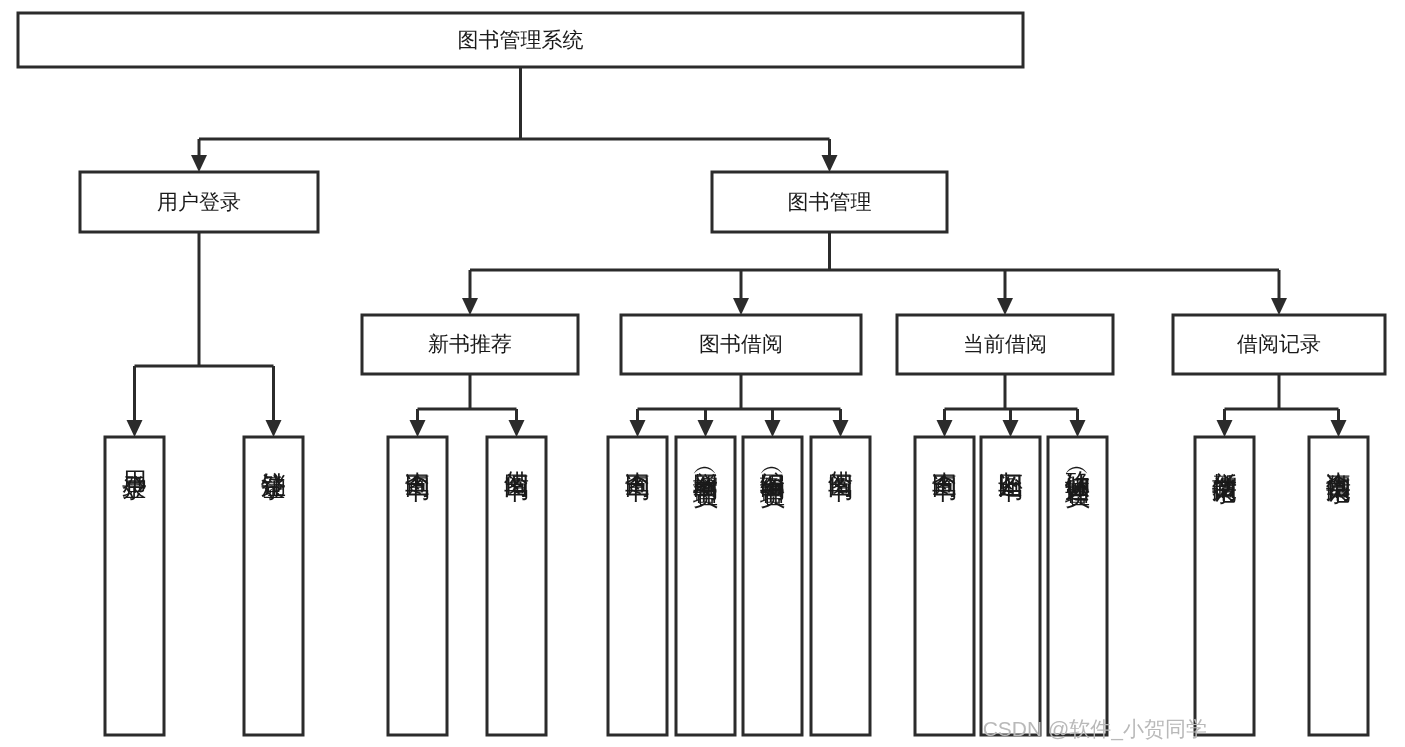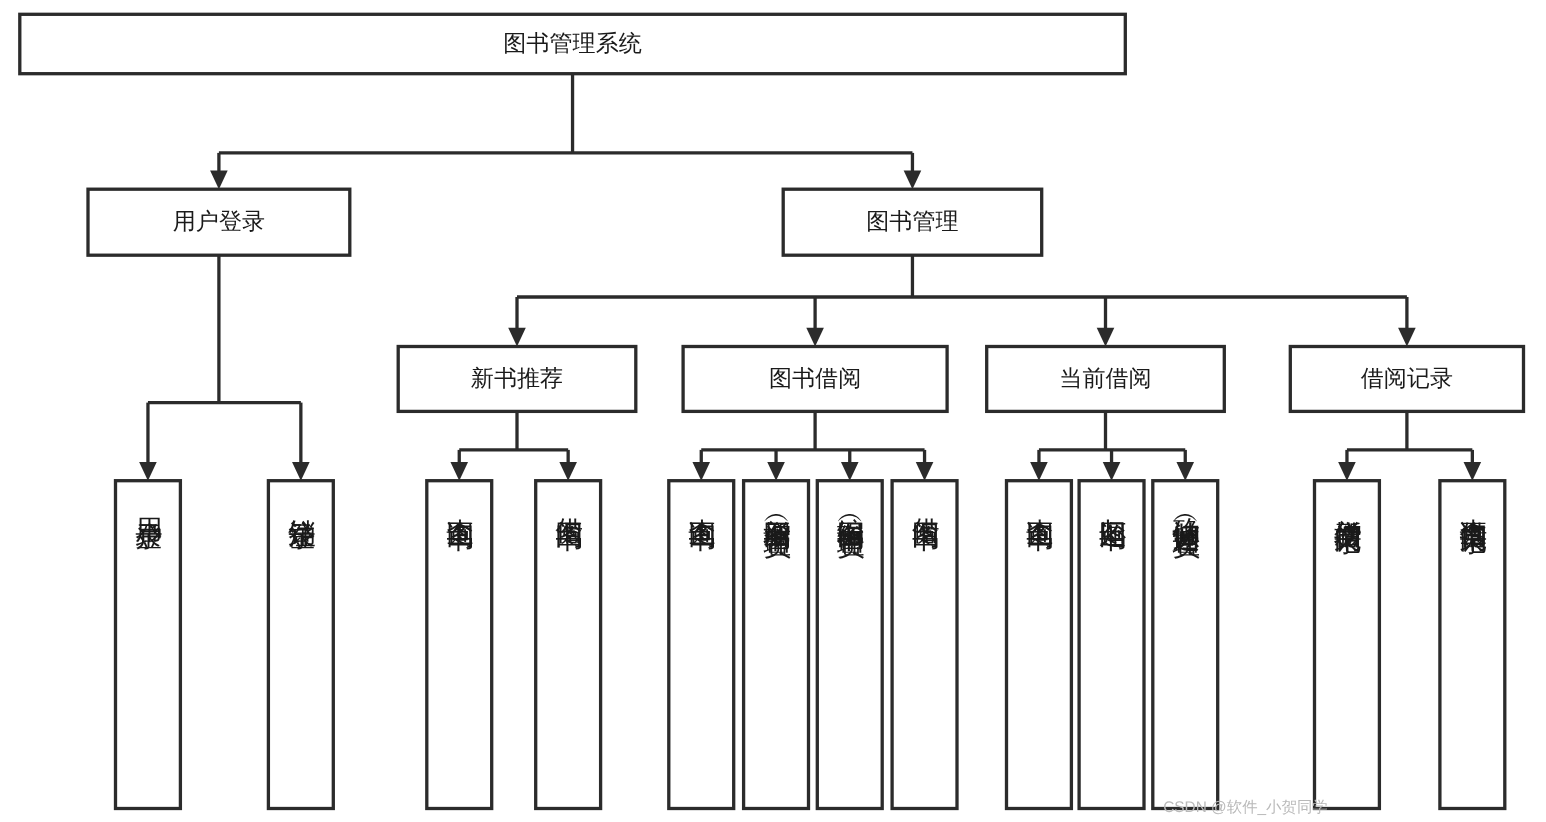--- a/index.html
+++ b/index.html
@@ -62,21 +62,21 @@
     line-height: 1.08;
     color: #1a1a1a;
     letter-spacing: 2px;
     white-space: nowrap;
   }
   #watermark {
     position: absolute;
     right: 8px;
     bottom: 4px;
     font-family: "Liberation Sans", "DejaVu Sans", sans-serif;
-    font-size: 14px;
+    font-size: 21px;
     color: #b9b9b9;
     white-space: nowrap;
     pointer-events: none;
   }
 </style>
 </head>
 <body>
 
 <div id="diagram-root">
 

